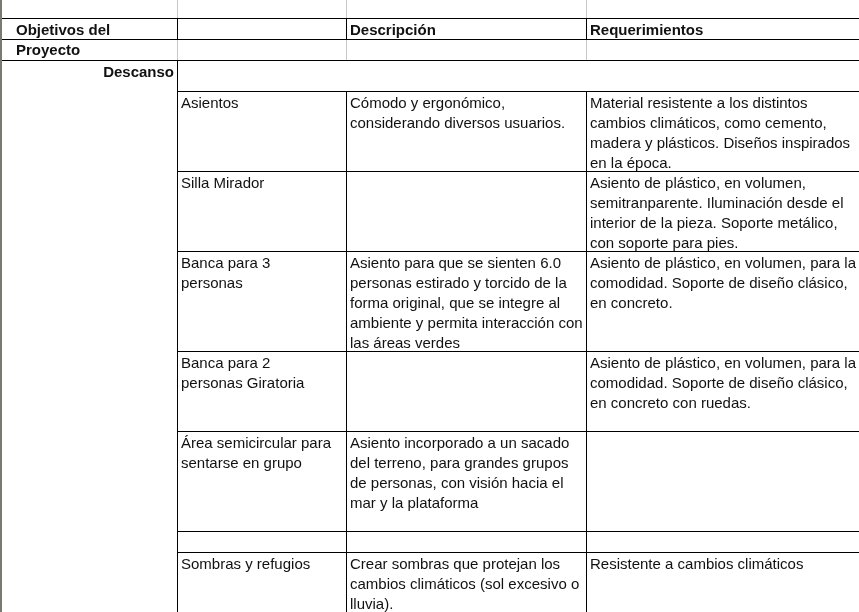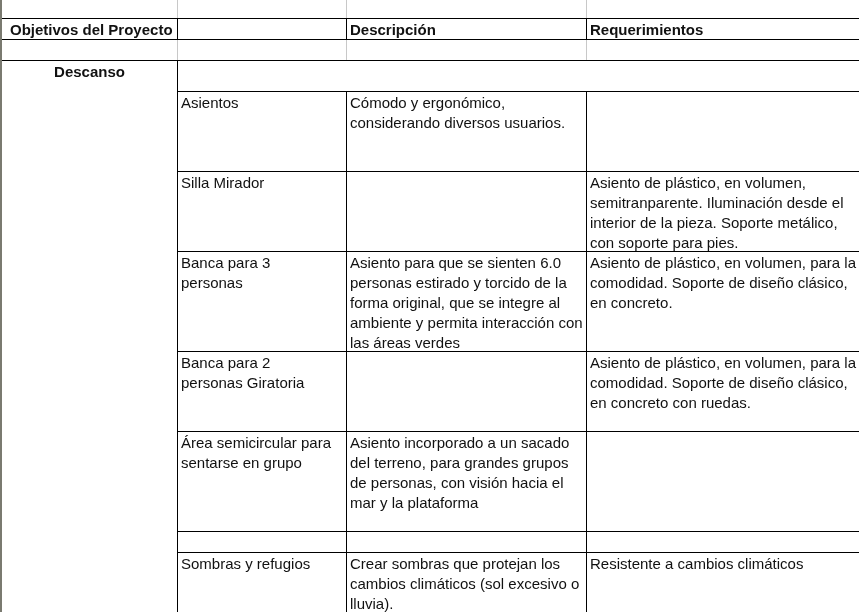--- a/index.html
+++ b/index.html
@@ -36,29 +36,30 @@
   <div class="hline" style="left:175px; top:531px; width:682px;"></div>
   <div class="hline" style="left:175px; top:552px; width:682px;"></div>
 
   <div class="vline" style="left:175px; top:18px; height:22px;"></div>
   <div class="vline" style="left:344px; top:18px; height:22px;"></div>
   <div class="vline" style="left:584px; top:18px; height:22px;"></div>
   <div class="vline" style="left:175px; top:60px; height:552px;"></div>
   <div class="vline" style="left:344px; top:91px; height:521px;"></div>
   <div class="vline" style="left:584px; top:91px; height:521px;"></div>
 
-  <div class="cell bold" style="left:0; top:19px; width:175px; height:20px; padding-left:8px;">Objetivos del Proyecto</div>
+  <div class="cell bold" style="left:0; top:19px; width:175px; height:20px; padding-left:14px;">Objetivos del Proyecto</div>
   <div class="cell bold" style="left:176px; top:19px; width:168px; height:20px;"></div>
   <div class="cell bold" style="left:345px; top:19px; width:239px; height:20px;">Descripción</div>
   <div class="cell bold" style="left:585px; top:19px; width:272px; height:20px;">Requerimientos</div>
 
-  <div class="cell bold center" style="left:0; top:61px; width:175px; height:22px;">Descanso</div>
+  <div class="cell bold center" style="left:0; top:61px; width:175px; height:22px;text-align:right;">Descanso</div>
 
   <div class="cell" style="left:176px; top:92px; width:168px;">Asientos</div>
   <div class="cell" style="left:345px; top:92px; width:239px;">Cómodo y ergonómico, considerando diversos usuarios.</div>
+  <div class="cell" style="left:585px; top:92px; width:272px;">Material resistente a los distintos cambios climáticos, como cemento, madera y plásticos. Diseños inspirados en la época.</div>
 
   <div class="cell" style="left:176px; top:172px; width:168px;">Silla Mirador</div>
   <div class="cell" style="left:585px; top:172px; width:272px;">Asiento de plástico, en volumen, semitranparente. Iluminación desde el interior de la pieza. Soporte metálico, con soporte para pies.</div>
 
   <div class="cell" style="left:176px; top:252px; width:140px;">Banca para 3 personas</div>
   <div class="cell" style="left:345px; top:252px; width:239px;">Asiento para que se sienten 6.0 personas estirado y torcido de la forma original, que se integre al ambiente y permita interacción con las áreas verdes</div>
   <div class="cell" style="left:585px; top:252px; width:272px;">Asiento de plástico, en volumen, para la comodidad. Soporte de diseño clásico, en concreto.</div>
 
   <div class="cell" style="left:176px; top:352px; width:150px;">Banca para 2 personas Giratoria</div>
   <div class="cell" style="left:585px; top:352px; width:272px;">Asiento de plástico, en volumen, para la comodidad. Soporte de diseño clásico, en concreto con ruedas.</div>

